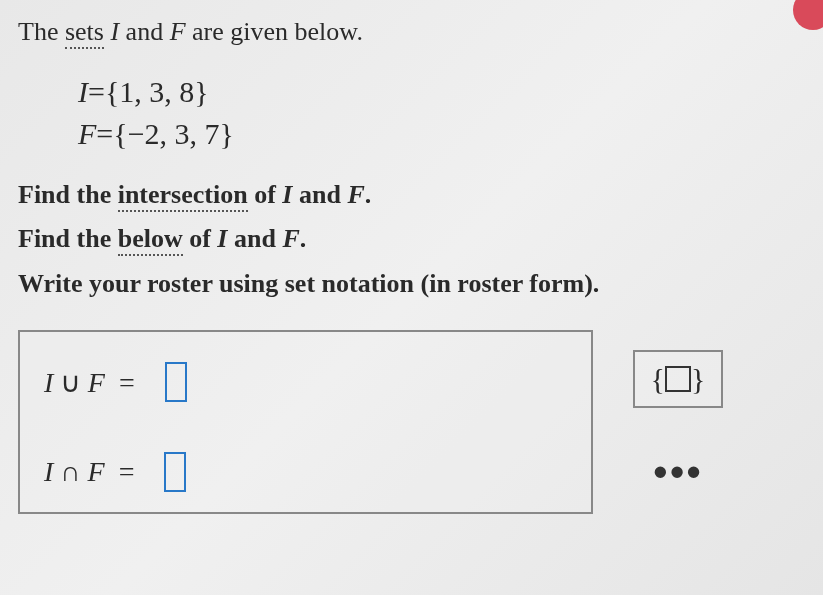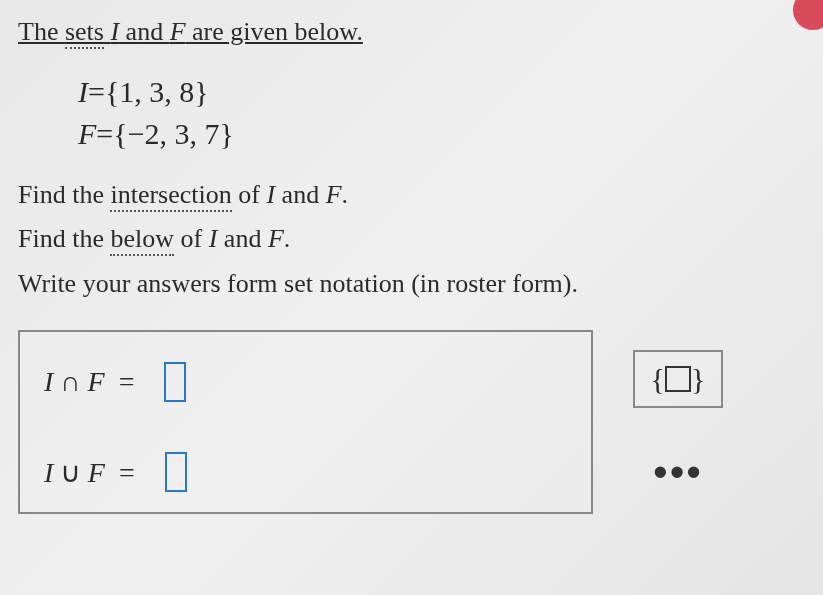--- a/index.html
+++ b/index.html
@@ -22,21 +22,20 @@
       position: absolute;
       top: -10px;
       right: -10px;
       width: 40px;
       height: 40px;
       background: #d94a5a;
       border-radius: 50%;
     }
     .instruction {
       line-height: 1.5;
-      text-decoration: underline;
     }
     .term-link {
       border-bottom: 2px dotted #555;
       padding-bottom: 1px;
     }
     .math-var {
       font-style: italic;
       font-family: 'Times New Roman', serif;
     }
     .sets-block {
@@ -45,20 +44,21 @@
       font-size: 30px;
       line-height: 1.4;
     }
     .sets-block .row {
       display: flex;
       align-items: center;
     }
     .instruction-line {
       margin-bottom: 8px;
       line-height: 1.4;
+      font-weight: bold;
     }
     .answer-area {
       display: flex;
       gap: 40px;
       margin-top: 28px;
     }
     .answer-box {
       border: 2px solid #888;
       padding: 30px 24px 20px 24px;
       width: 575px;
@@ -147,31 +147,31 @@
 
 <div class="instruction-line">
   <span>Find the </span><span class="term-link">intersection</span><span> of </span><span class="math-var">I</span><span> and </span><span class="math-var">F</span><span>.</span>
 </div>
 
 <div class="instruction-line">
   <span>Find the </span><span class="term-link">below</span><span> of </span><span class="math-var">I</span><span> and </span><span class="math-var">F</span><span>.</span>
 </div>
 
 <div class="instruction-line">
-  <span>Write your answers form set notation (in roster form).</span>
+  <span>Write your roster using set notation (in roster form).</span>
 </div>
 
 <div class="answer-area">
   <div class="answer-box">
     <div class="answer-row">
-      <span class="expr"><span class="math-var">I</span><span> ∩ </span><span class="math-var">F</span><span>  =  </span></span>
+      <span class="expr"><span class="math-var">I</span><span> ∪ </span><span class="math-var">F</span><span>  =  </span></span>
       <span class="input-slot"></span>
     </div>
     <div class="answer-row">
-      <span class="expr"><span class="math-var">I</span><span> ∪ </span><span class="math-var">F</span><span>  =  </span></span>
+      <span class="expr"><span class="math-var">I</span><span> ∩ </span><span class="math-var">F</span><span>  =  </span></span>
       <span class="input-slot"></span>
     </div>
   </div>
 
   <div class="tools">
     <div class="tool-btn tool-set">
       <span>{</span>
         <span class="inner-box"></span>
         <span>}</span>
     </div>

